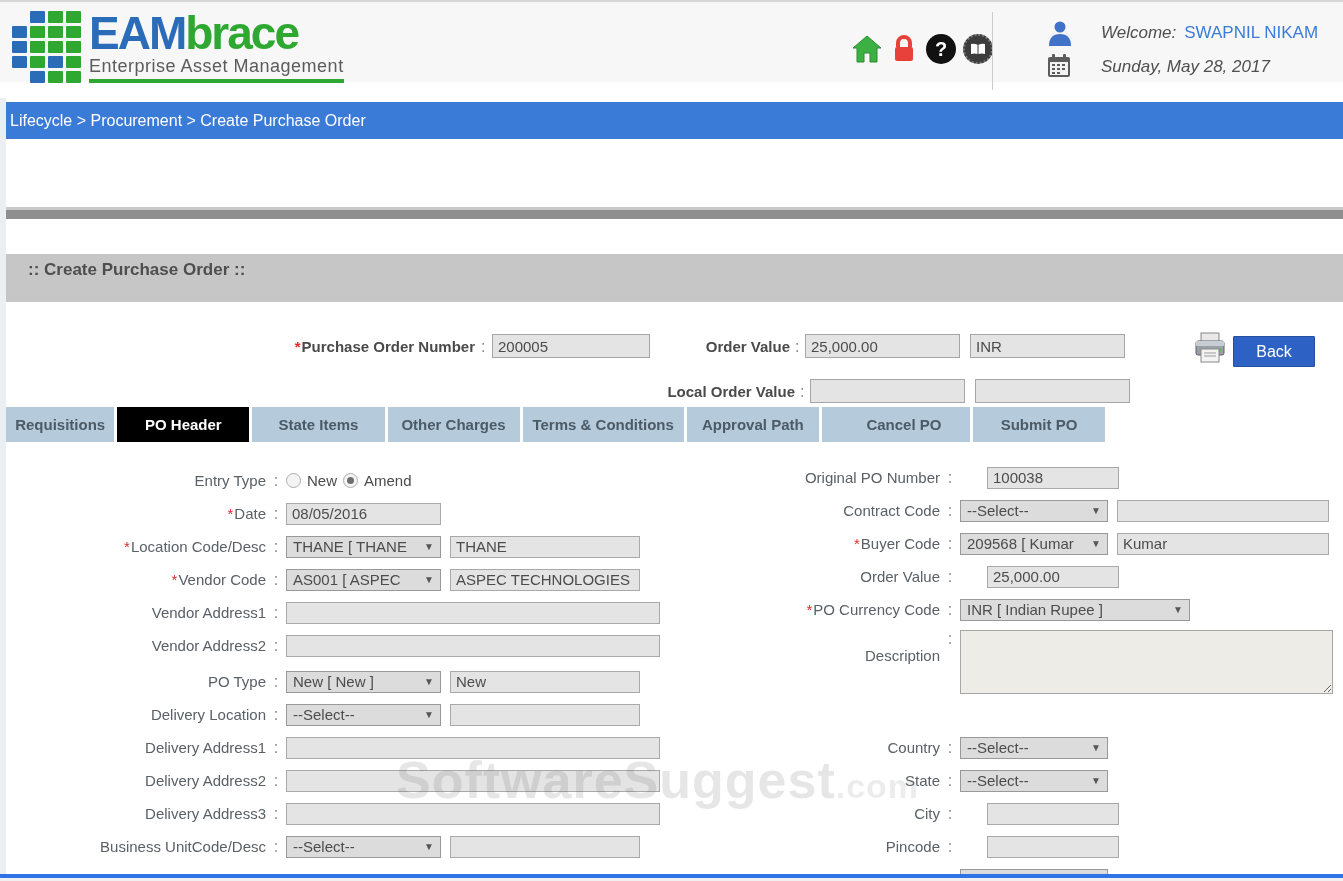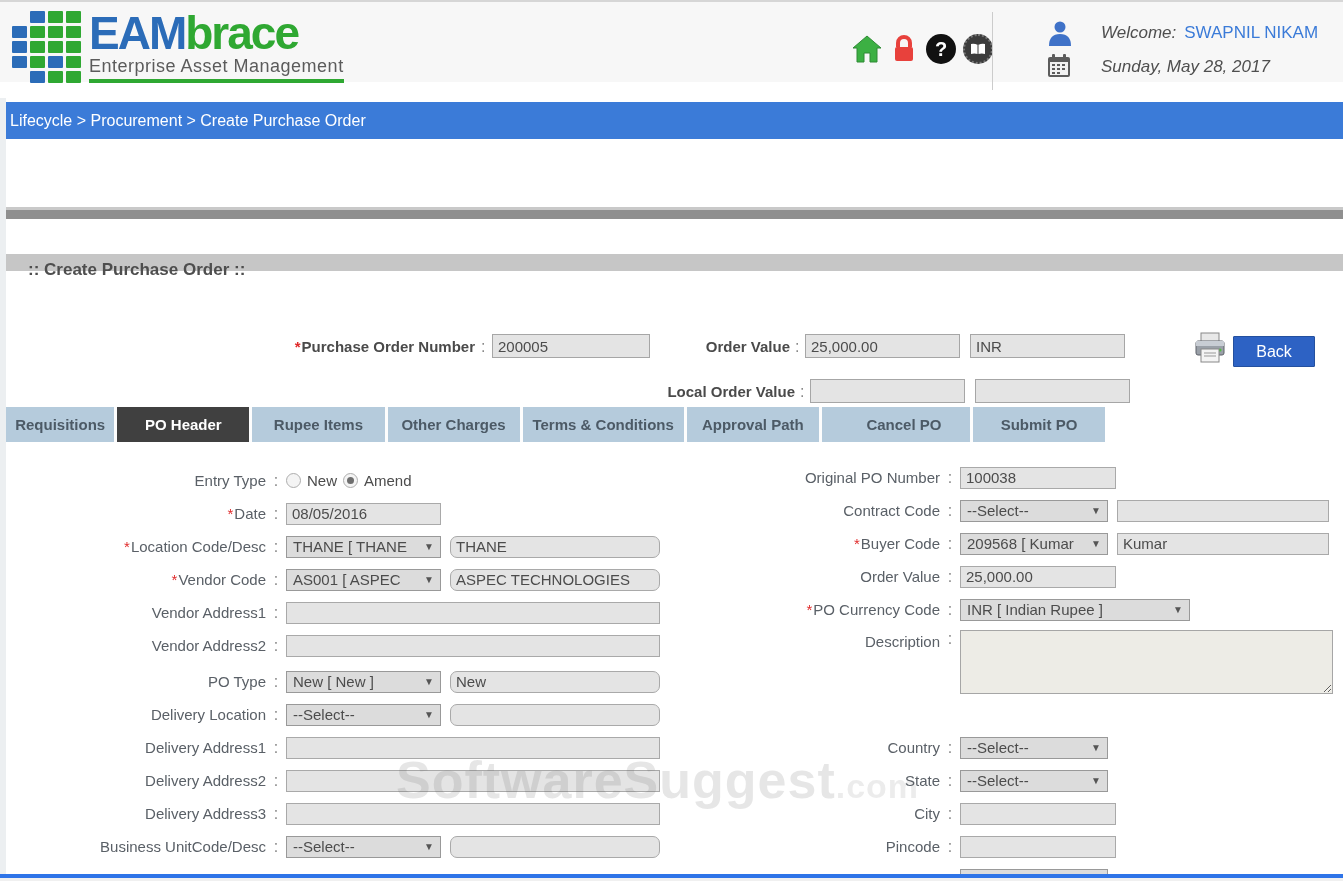--- a/index.html
+++ b/index.html
@@ -37,53 +37,53 @@
   .breadcrumb { position:absolute; left:0; top:100px; width:100%; height:37px; background:#3b7bd8; color:#ffffff; font-size:16px; line-height:37px; padding-left:10px; cursor:pointer; }
 
   
   .menubar { position:absolute; left:0; top:148px; width:100%; height:57px; background:linear-gradient(#b2b2b2,#a2a2a2); border-top:2px solid #cfcfcf; display:flex; }
   .menubar .mitem { flex:1; color:#ffffff; font-weight:bold; font-size:16px; display:flex; align-items:center; justify-content:center; border-right:2px solid #c4c4c4; cursor:pointer; }
   .menubar .mitem:last-child { border-right:none; }
   .menu-strip1 { position:absolute; left:0; top:205px; width:100%; height:3px; background:#c9c9c9; }
   .menu-strip2 { position:absolute; left:0; top:208px; width:100%; height:9px; background:#8f8f8f; }
 
   
-  .page-title { position:absolute; left:6px; top:252px; width:1337px; height:17px; background:#c6c6c6; color:#4e4e4e; font-weight:bold; font-size:17px; line-height:31px; padding-left:22px; }
+  .page-title { position:absolute; left:6px; top:252px; width:1337px; height:48px; background:#c6c6c6; color:#4e4e4e; font-weight:bold; font-size:17px; line-height:31px; padding-left:22px; }
 
   
   .abs { position:absolute; }
   .blabel { font-weight:bold; color:#4a4a4a; font-size:15px; line-height:24px; text-align:right; }
   .req::before { content:"*"; color:#e02b2b; margin-right:1px; }
   .colon::before { content:":"; color:#888; }
   input.fin, .fin {
     background:#e4e4e4; border:1px solid #a6a6a6; height:24px; font-size:15px; color:#4c4c4c;
     font-family:"Liberation Sans", sans-serif; padding:0 5px; outline:none;
   }
   .back-btn { background:#2d62c4; border:1px solid #24509f; color:#fff; font-size:16px; text-align:center; line-height:29px; cursor:pointer; border-radius:1px; }
 
   
   .tabs { position:absolute; left:6px; top:405px; width:1099px; height:35px; display:flex; background:#b5cbdc; }
   .tab { display:flex; align-items:center; justify-content:center; font-weight:bold; font-size:15px; color:#4c5a66; border-right:3px solid #fdfdfd; cursor:pointer; }
   .tab:last-child { border-right:none; }
-  .tab.active { background:#404040; color:#ffffff;text-align:center; }
+  .tab.active { background:#000000; color:#ffffff;text-align:center; }
 
   
   .fcol { position:absolute; }
   .frow { display:flex; align-items:center; height:33px; }
   .flabel { width:260px; text-align:right; color:#5a6067; font-size:15px; flex:none; }
   .fcol.right .flabel { width:250px; }
   .fsep { width:20px; text-align:center; flex:none; }
   input.ctl, .ctl-in { background:#e4e4e4; border:1px solid #a9a9a9; height:22px; font-size:15px; color:#4c4c4c; font-family:"Liberation Sans", sans-serif; padding:0 5px; outline:none; }
   .fsel { background:#dcdcdc; border:1px solid #999; height:22px; display:flex; align-items:center; justify-content:space-between; padding:0 6px; font-size:15px; color:#4c4c4c; cursor:pointer; }
   .fsel .arr { font-size:10px; color:#555; }
   .gap8 { width:9px; flex:none; }
-  .w155 { width:155px; } .w210 { width:210px;border-radius:7px; } .w374 { width:374px; }
-  .w148 { width:148px; } .w153 { width:156px; } .w212 { width:212px; } .w230 { width:230px; }
+  .w155 { width:155px; } .w210 { width:190px; } .w374 { width:374px; }
+  .w148 { width:148px; } .w153 { width:132px;margin-left:27px; } .w212 { width:212px; } .w230 { width:230px; }
   .desc-row { align-items:flex-start; height:auto; }
-  .desc-row .flabel { margin-top:3px; }
+  .desc-row .flabel { margin-top:17px; }
   textarea.fta { width:373px; height:64px; background:#edece6; border:1px solid #a6a6a6; resize:both; outline:none; font-family:"Liberation Sans", sans-serif; font-size:15px; padding:3px 5px; color:#4c4c4c; }
   
   .radio-group { display:flex; align-items:center; gap:6px; font-size:15px; color:#4c4c4c; }
   .radio { width:15px; height:15px; border-radius:50%; border:1px solid #adadad; background:#f4f4f4; display:inline-block; position:relative; cursor:pointer; }
   .radio.checked::after { content:""; position:absolute; left:3px; top:3px; width:7px; height:7px; border-radius:50%; background:#6e6e6e; }
 
   
   .watermark { position:absolute; left:396px; top:748px; font-weight:bold; color:rgba(100,100,100,0.16); font-size:52px; letter-spacing:1px; z-index:9; pointer-events:none; white-space:nowrap; }
   .watermark .suffix { font-size:34px; color:rgba(100,100,100,0.12); }
 
@@ -216,21 +216,21 @@
   <div class="abs back-btn" style="left:1233px;top:334px;width:82px;height:31px;">Back</div>
 
   <div class="abs blabel" style="left:640px;top:378px;width:155px;">Local Order Value</div>
   <div class="abs colon" style="left:800px;top:378px;line-height:24px;"></div>
   <input class="abs fin" style="left: 810px; top: 377px; width: 155px;" readonly="" value="">
   <input class="abs fin" style="left: 975px; top: 377px; width: 155px;" readonly="" value="">
 
   <div class="tabs">
     <div class="tab" style="flex:0.82;">Requisitions</div>
     <div class="tab active" style="flex:1;">PO Header</div>
-    <div class="tab" style="flex:1;">Rupee Items</div>
+    <div class="tab" style="flex:1;">State Items</div>
     <div class="tab" style="flex:1;">Other Charges</div>
     <div class="tab" style="flex:1.22;">Terms &amp; Conditions</div>
     <div class="tab" style="flex:1;">Approval Path</div>
     <div class="tab" style="flex:1;padding-left:16px;">Cancel PO</div>
     <div class="tab" style="flex:1;">Submit PO</div>
   </div>
 
   <div class="fcol left" style="left:6px;top:462px;width:668px;">
 
     <div class="frow">

